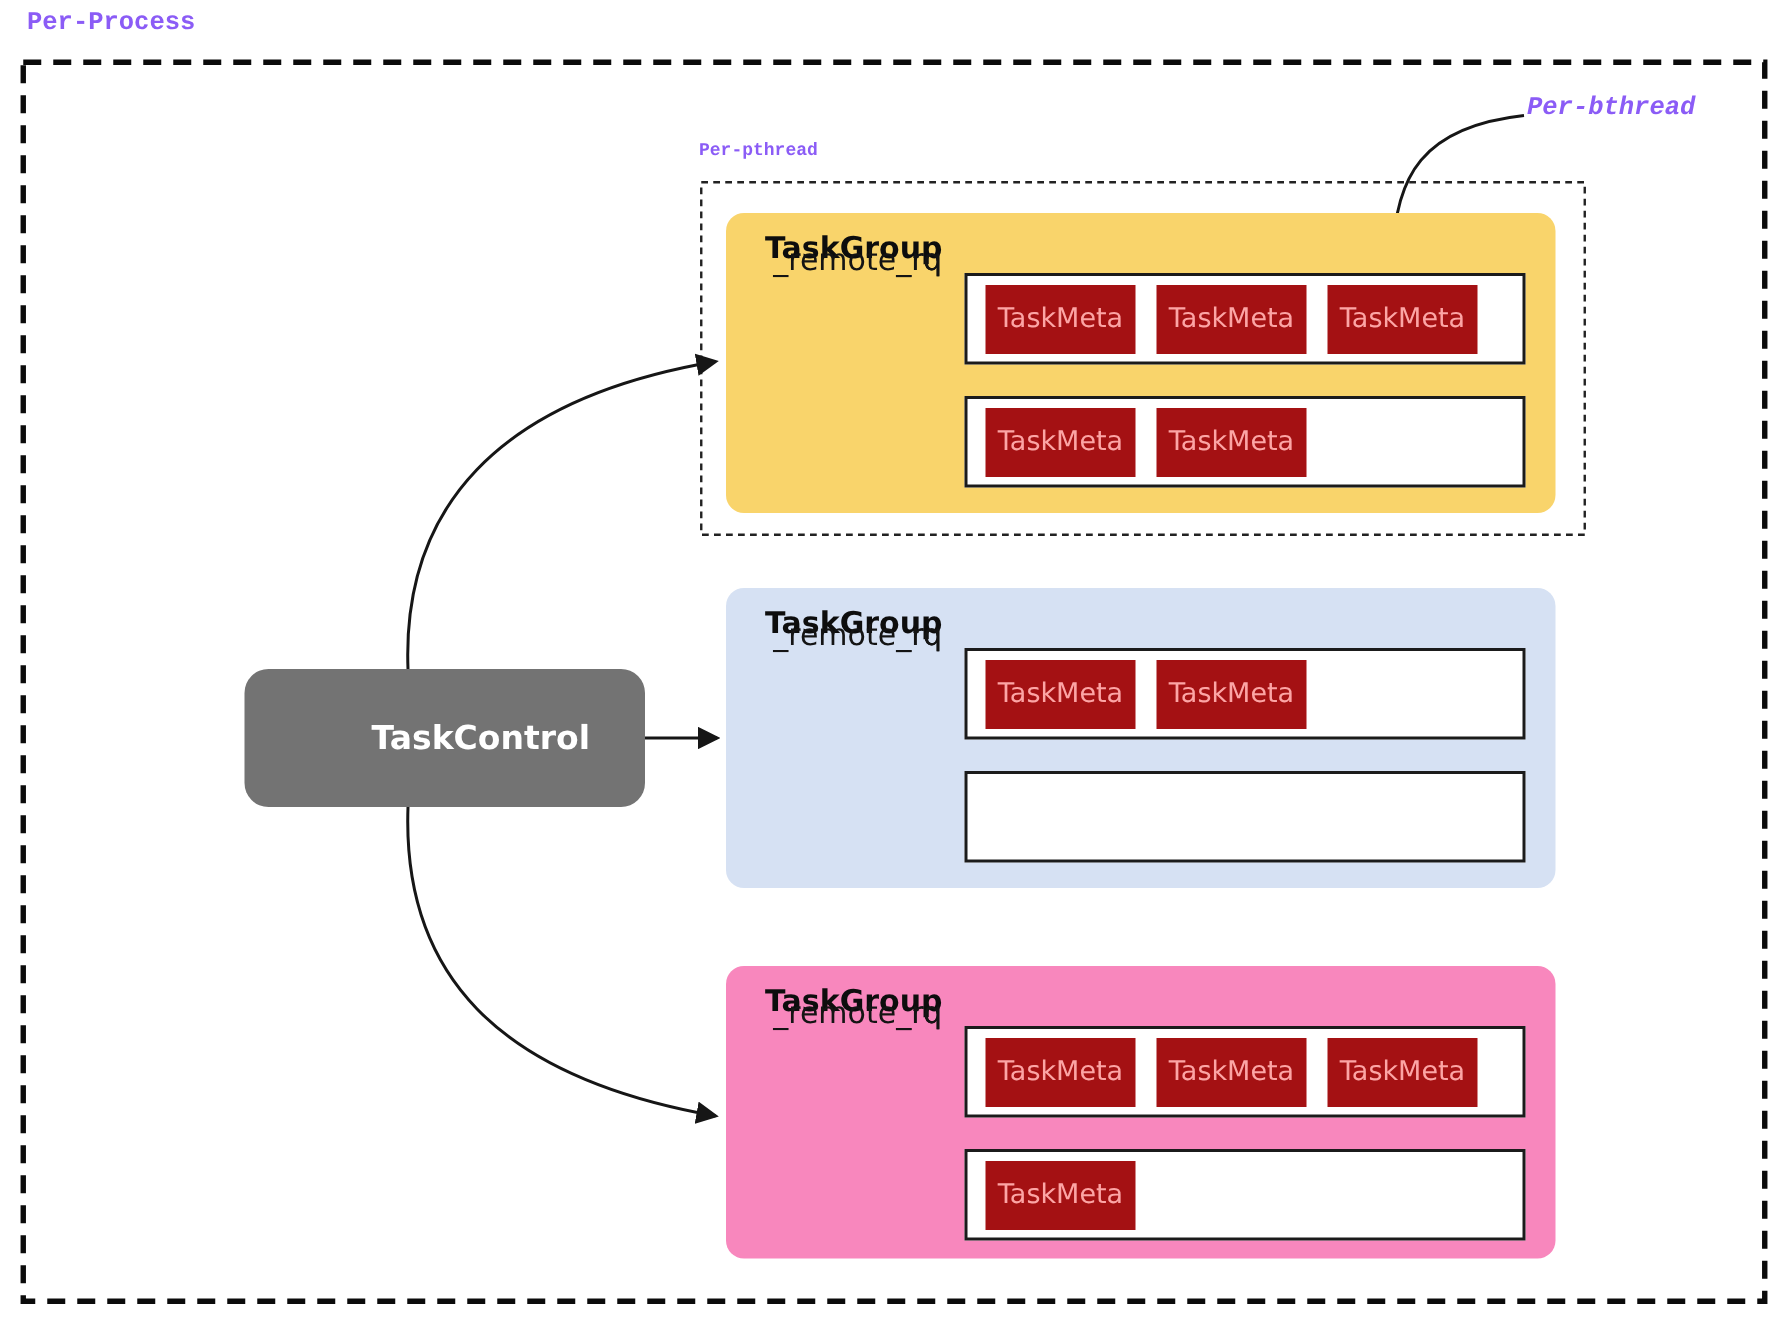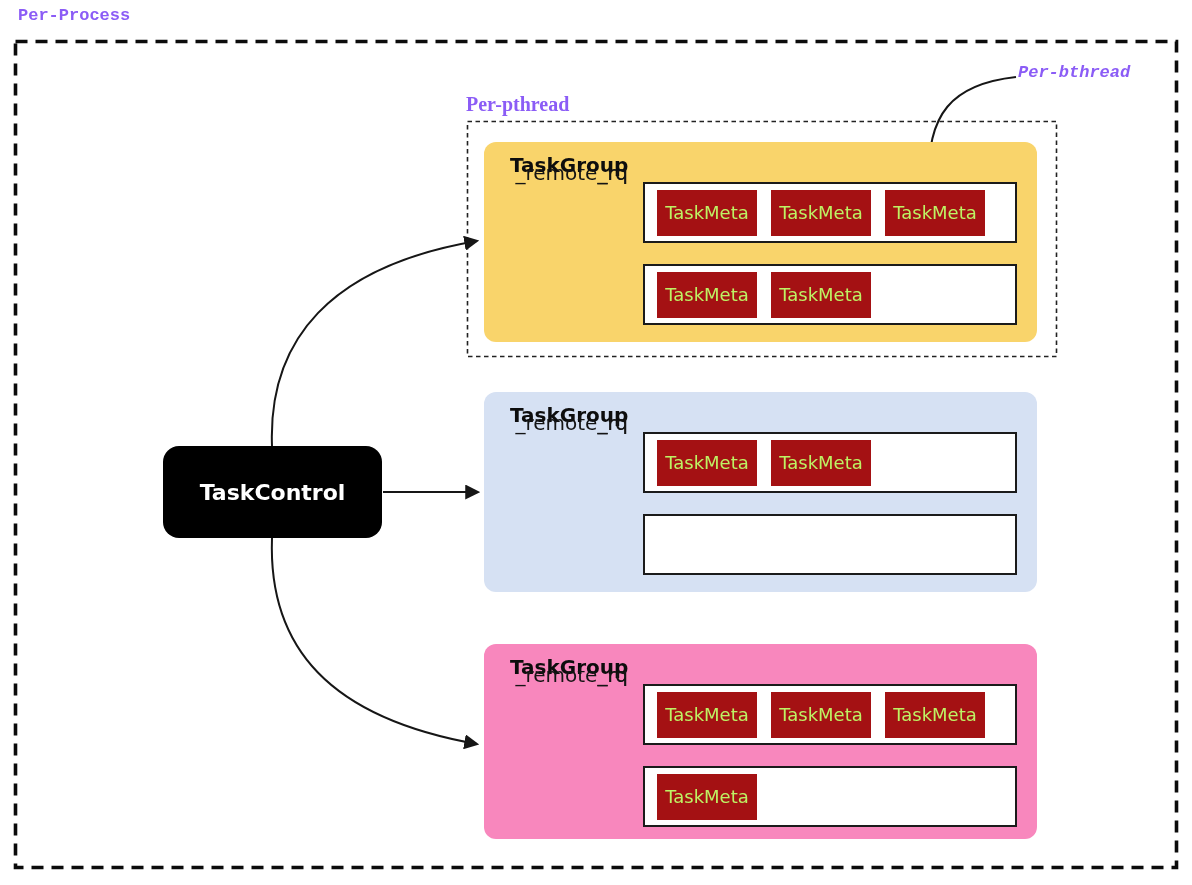--- a/index.html
+++ b/index.html
@@ -5,21 +5,21 @@
   html,body{margin:0;padding:0;background:#ffffff;}
   .canvas{
     position:relative;width:1192px;height:885px;background:#ffffff;overflow:hidden;
     font-family:"DejaVu Sans","Liberation Sans",sans-serif;
   }
   .mono-label{
     position:absolute;font-family:"Liberation Mono","DejaVu Sans Mono",monospace;
     font-weight:bold;color:#8b5cf6;white-space:nowrap;
   }
   #lbl-process{left:18px;top:6px;font-size:17px;}
-  #lbl-pthread{left:466px;top:93px;font-size:20px;font-family:Liberation Serif, serif;}
+  #lbl-pthread{left:466px;top:93px;font-size:12px;}
   #lbl-bthread{left:1018px;top:63px;font-size:17px;font-style:italic;}
 
   .svg-overlay{position:absolute;left:0;top:0;width:1192px;height:885px;pointer-events:none;}
 
   .task-control{
     position:absolute;left:163px;top:446px;width:219px;height:92px;
     border-radius:16px;display:flex;align-items:center;justify-content:center;
     color:#ffffff;font-size:22px;font-weight:bold;
   }
 
@@ -40,21 +40,21 @@
   .queue-box{
     position:absolute;left:159px;width:374px;height:61px;box-sizing:border-box;
     background:#ffffff;border:2px solid #1b1b1b;
     display:flex;align-items:center;padding-left:12px;gap:14px;
   }
   .row-0 .row-label,.row-0.queue-box{top:40px;}
   .row-1 .row-label,.row-1.queue-box{top:122px;}
   .task-meta{
     width:100px;height:46px;flex:0 0 auto;
     display:flex;align-items:center;justify-content:center;
-    color:#bef264;font-size:18px;
+    color:#fca5a5;font-size:18px;
   }
 </style>
 </head>
 <body>
 
 <div class="canvas">
 
   <svg class="svg-overlay" viewBox="0 0 1192 885" xmlns="http://www.w3.org/2000/svg">
     <defs>
       <marker id="arrow" viewBox="0 0 10 10" refX="8.5" refY="5" markerWidth="7.5" markerHeight="7.5" orient="auto-start-reverse">
@@ -70,21 +70,21 @@
     <path d="M 383 492 L 478 492" fill="none" stroke="#161616" stroke-width="2" marker-end="url(#arrow)"></path>
     <path d="M 272 538 C 268 648 330 718 477 744" fill="none" stroke="#161616" stroke-width="2" marker-end="url(#arrow)"></path>
 
     <path d="M 1016 77 C 952 84 926 114 929 183" fill="none" stroke="#161616" stroke-width="2" marker-end="url(#arrow)"></path>
   </svg>
 
   <div id="lbl-process" class="mono-label">Per-Process</div>
   <div id="lbl-pthread" class="mono-label">Per-pthread</div>
   <div id="lbl-bthread" class="mono-label">Per-bthread</div>
 
-  <div class="task-control" style="background: #000000;">TaskControl</div>
+  <div class="task-control" style="background: #737373; padding-left: 48px;">TaskControl</div>
 
   <div id="group-0" class="task-group" style="background: rgb(249, 212, 107);">
     <div class="group-title">TaskGroup</div>
     <div class="row-0 row-label">_rq</div>
     <div class="row-0 queue-box">
       <div class="task-meta" style="background: rgb(164, 17, 19);">TaskMeta</div>
       <div class="task-meta" style="background: rgb(164, 17, 19);">TaskMeta</div>
       <div class="task-meta" style="background: rgb(164, 17, 19);">TaskMeta</div>
     </div>
     <div class="row-1 row-label">_remote_rq</div>

